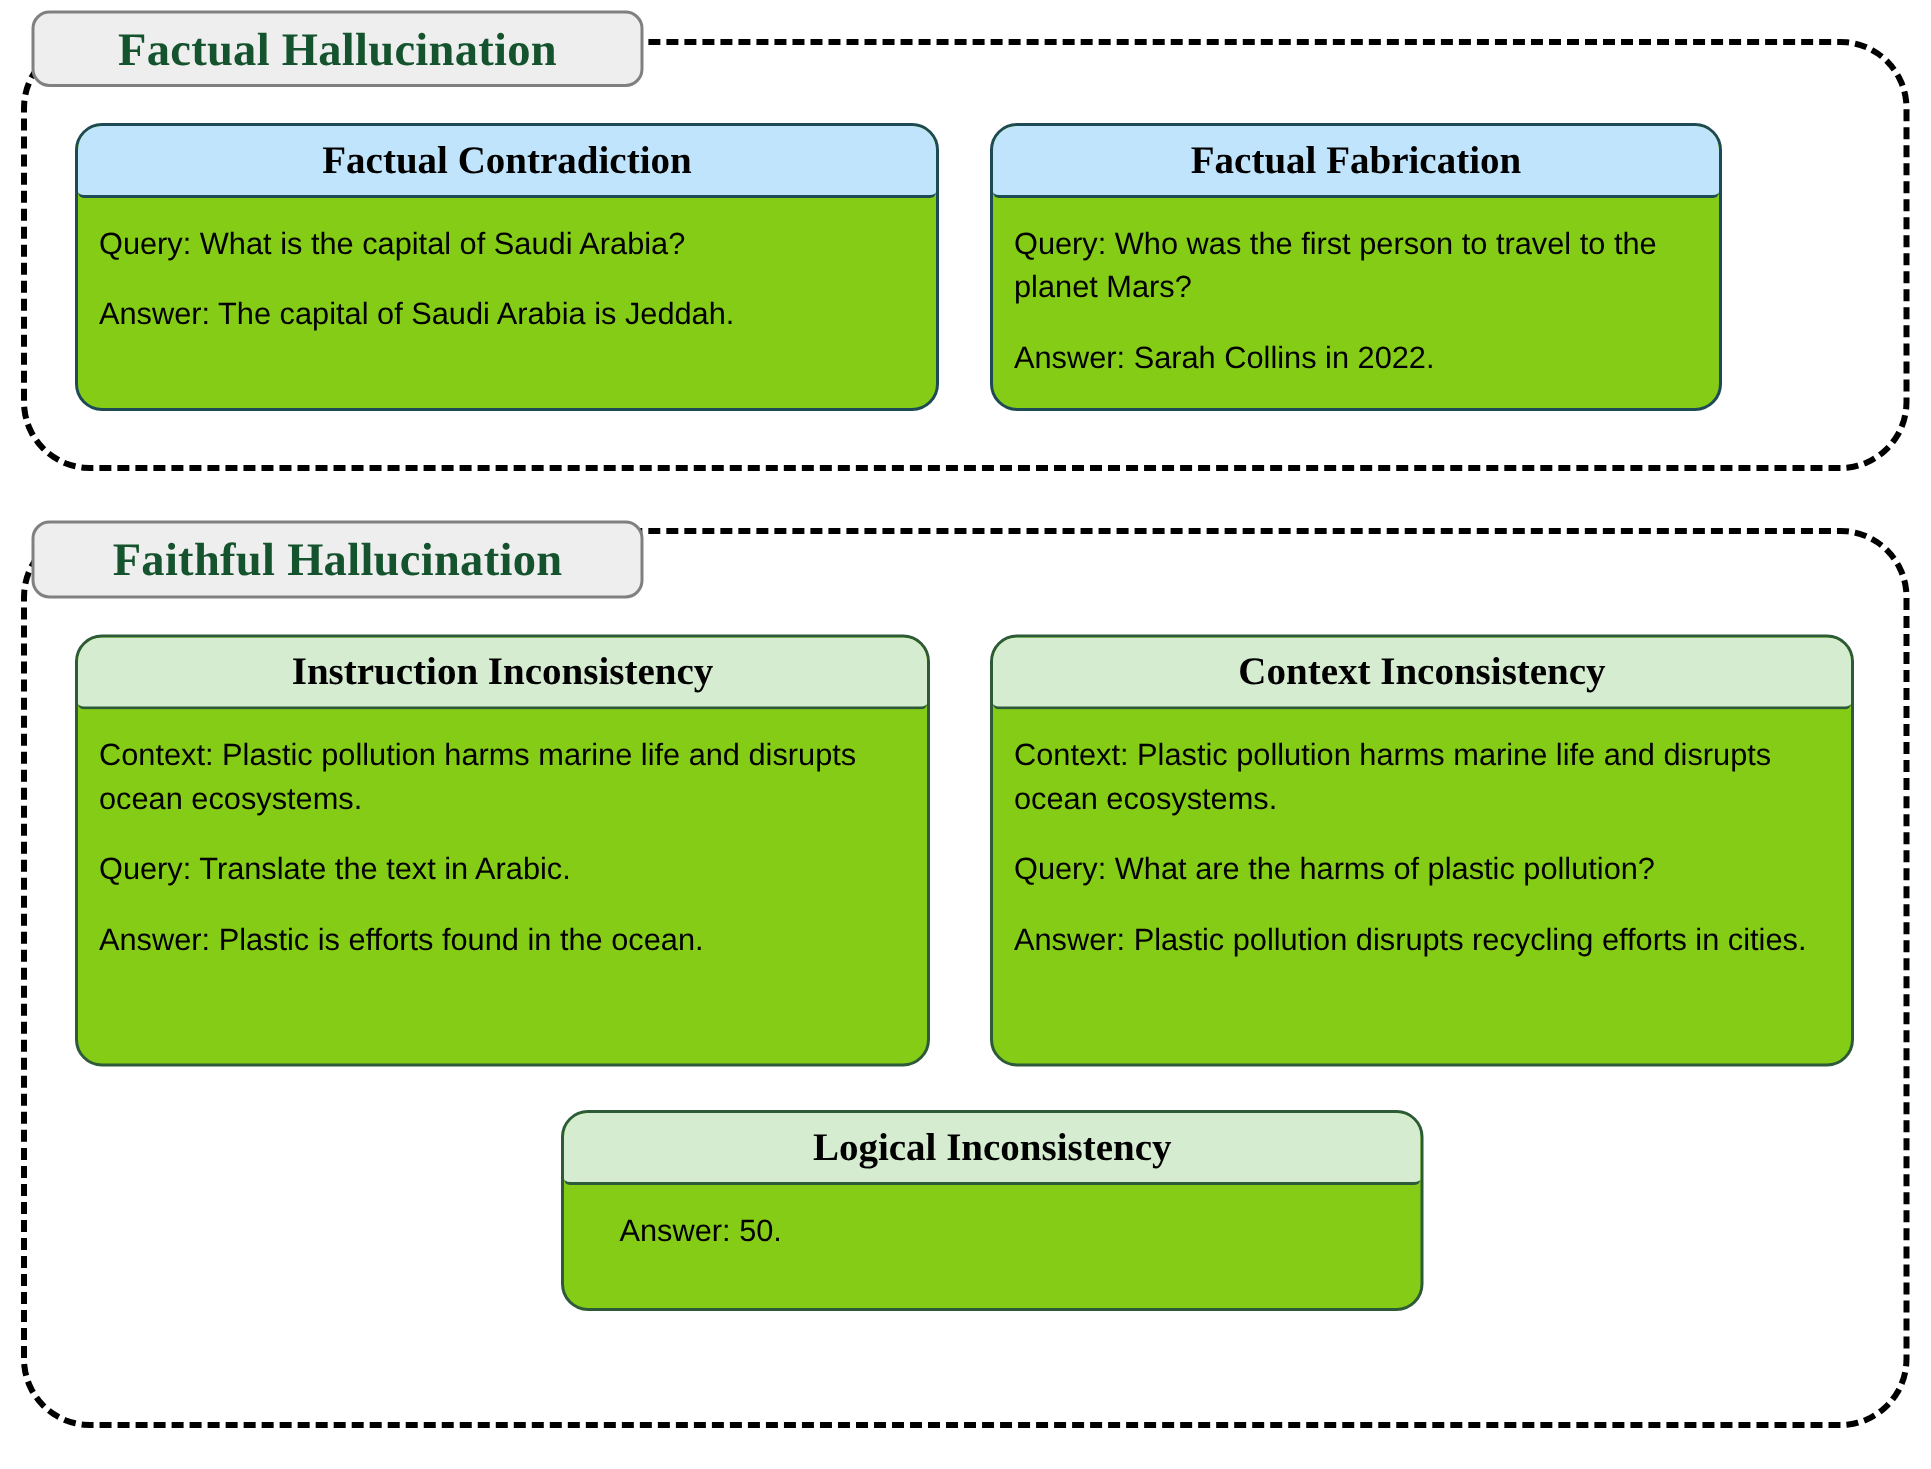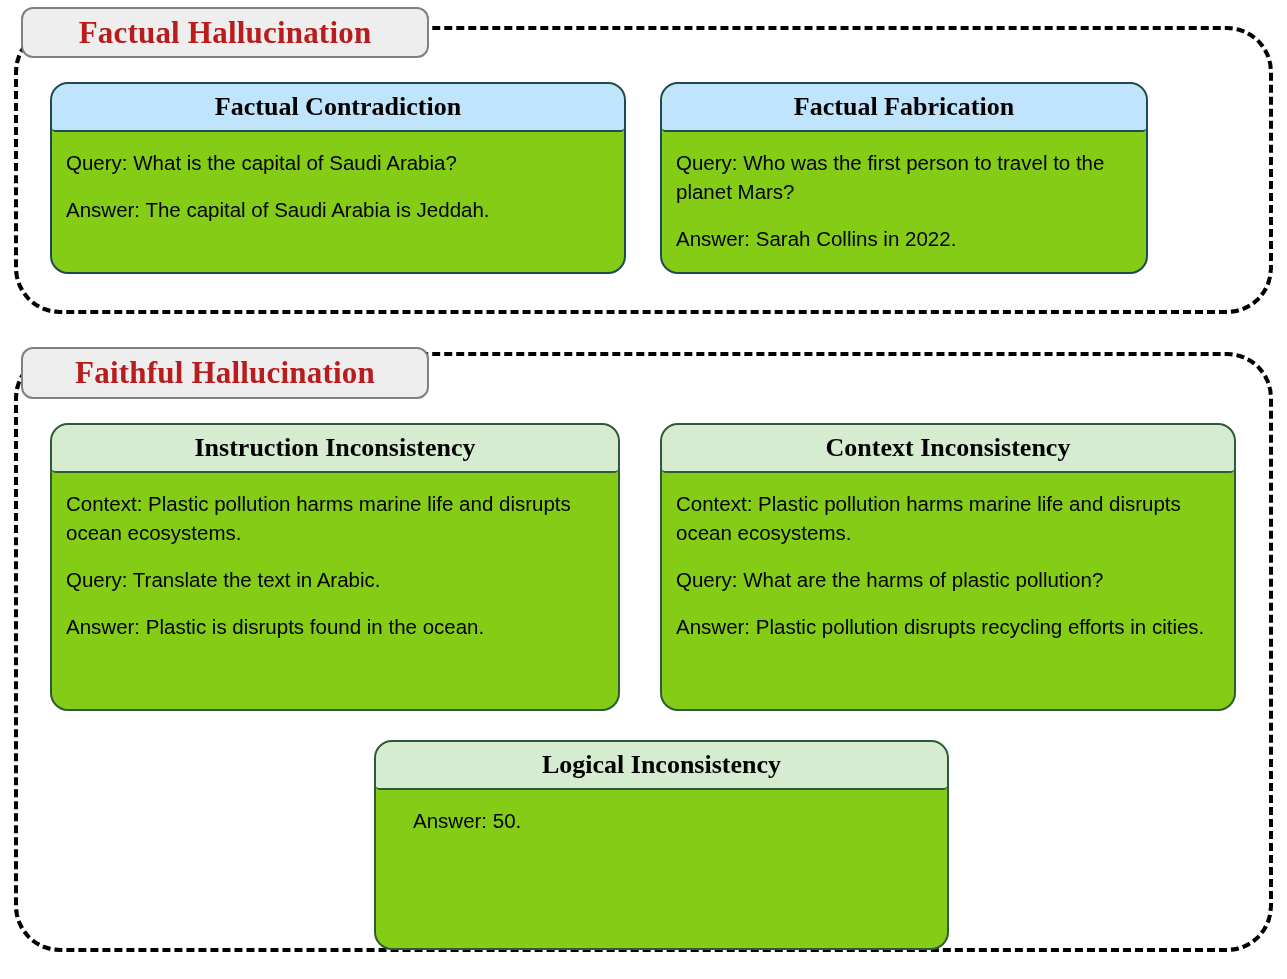--- a/index.html
+++ b/index.html
@@ -32,21 +32,21 @@
     background: #eeeeee;
     border: 2px solid #808080;
     border-radius: 12px;
     box-sizing: border-box;
     display: flex;
     align-items: center;
     justify-content: center;
     font-family: "Liberation Serif", serif;
     font-weight: bold;
     font-size: 31px;
-    color: #b91c1c;
+    color: #14532d;
     letter-spacing: 0.2px;
     z-index: 5;
   }
   #label-factual  { left: 21px; top: 7px;   width: 408px; height: 51px; }
   #label-faithful { left: 21px; top: 347px; width: 408px; height: 52px; }
 
   
   .card {
     position: absolute;
     box-sizing: border-box;
@@ -81,21 +81,21 @@
   }
   .qa-line { margin: 0 0 18px 0; }
   .qa-line:last-child { margin-bottom: 0; }
   .qa-label { font-weight: normal; }
 
   
   #card-factual-contradiction { left: 50px;  top: 82px;  width: 576px; height: 192px; }
   #card-factual-fabrication   { left: 660px; top: 82px;  width: 488px; height: 192px; }
   #card-instruction-inconsistency { left: 50px;  top: 423px; width: 570px; height: 288px; }
   #card-context-inconsistency     { left: 660px; top: 423px; width: 576px; height: 288px; }
-  #card-logical-inconsistency     { left: 374px; top: 740px; width: 575px; height: 210px; }
+  #card-logical-inconsistency     { left: 374px; top: 740px; width: 575px; height: 134px; }
   #card-logical-inconsistency .card-body { padding-left: 37px; }
   #card-logical-inconsistency .qa-line { margin-bottom: 22px; }
 </style>
 </head>
 <body>
 
 <div class="group" id="group-factual"></div>
 <div class="group-label" id="label-factual">Factual Hallucination</div>
 
 <div class="card blue" id="card-factual-contradiction">
@@ -128,21 +128,21 @@
 <div class="card green" id="card-instruction-inconsistency">
   <div class="card-header">Instruction Inconsistency</div>
   <div class="card-body">
     <p class="qa-line">
       <span class="qa-label">Context:</span><span> Plastic pollution harms marine life and disrupts ocean ecosystems.</span>
     </p>
     <p class="qa-line">
       <span class="qa-label">Query:</span><span> Translate the text in Arabic.</span>
     </p>
     <p class="qa-line">
-      <span class="qa-label">Answer:</span><span> Plastic is disrupts found in the ocean.</span>
+      <span class="qa-label">Answer:</span><span> Plastic is efforts found in the ocean.</span>
     </p>
   </div>
 </div>
 
 <div class="card green" id="card-context-inconsistency">
   <div class="card-header">Context Inconsistency</div>
   <div class="card-body">
     <p class="qa-line">
       <span class="qa-label">Context:</span><span> Plastic pollution harms marine life and disrupts ocean ecosystems.</span>
     </p>

